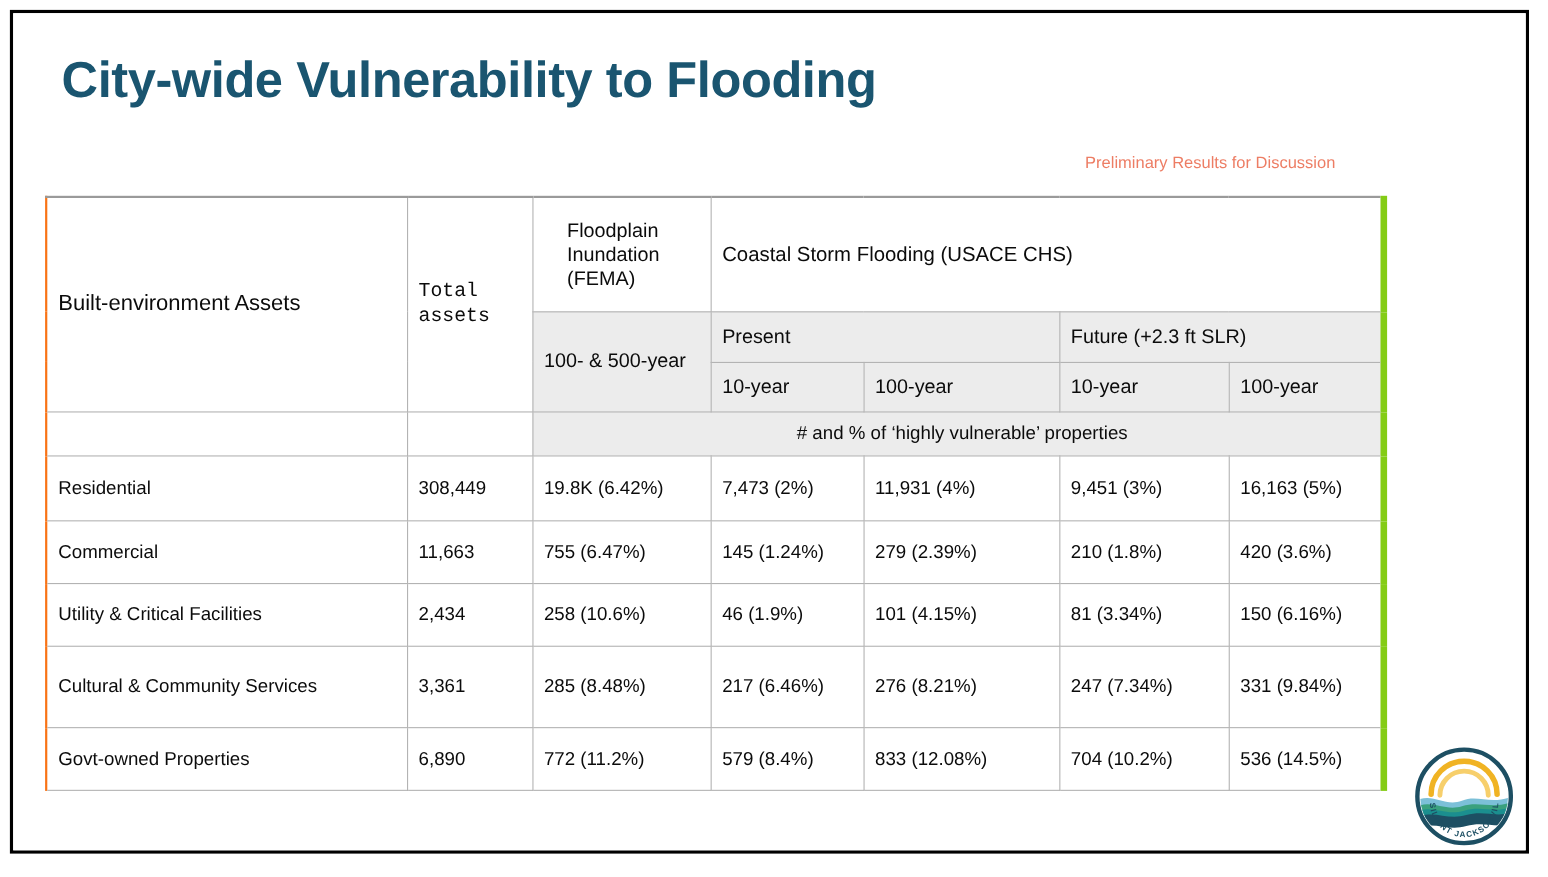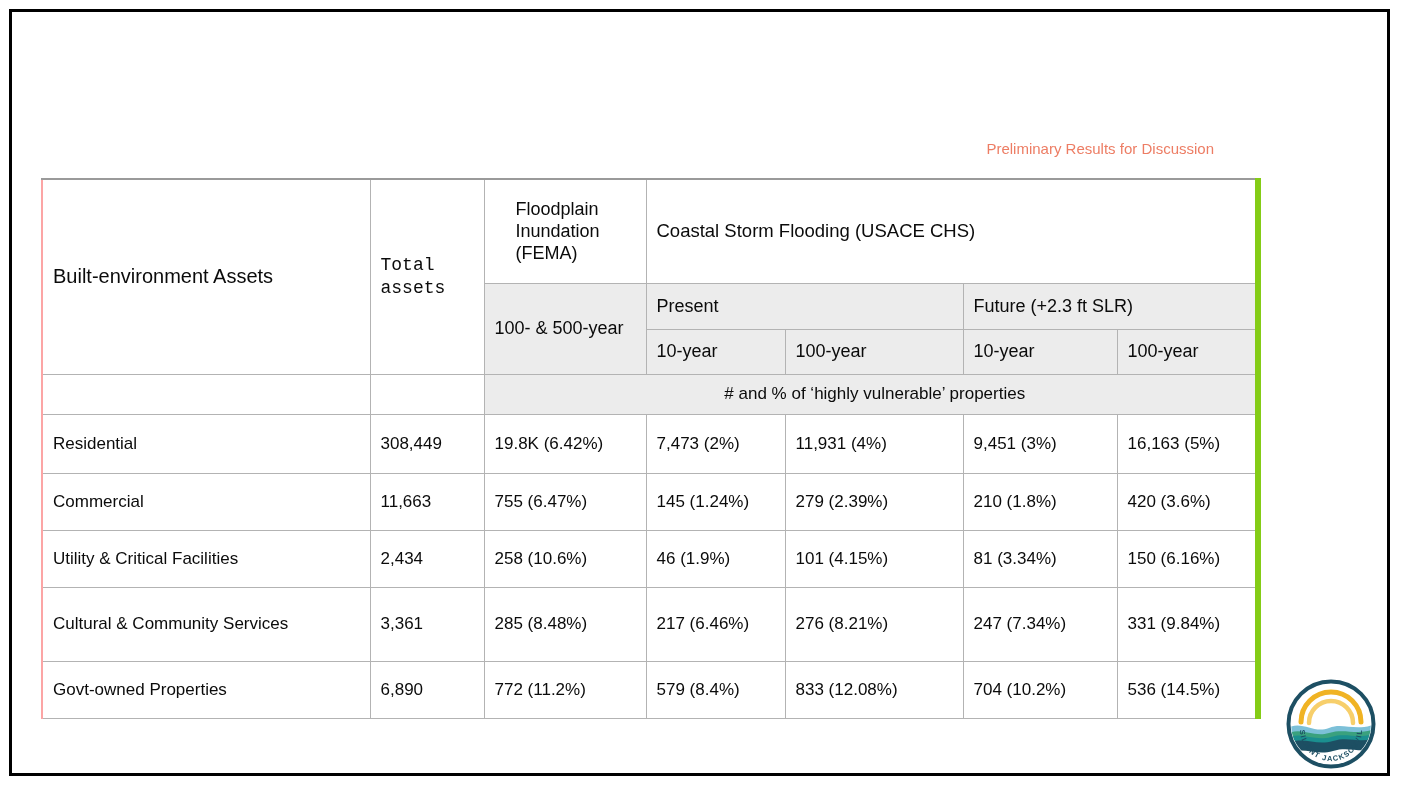--- a/index.html
+++ b/index.html
@@ -73,21 +73,21 @@
   .vuln-table td, .vuln-table th {
     border: 1px solid #b3b3b3;
     padding: 6px 10px;
     font-weight: normal;
     text-align: left;
     vertical-align: middle;
     line-height: 1.24;
     box-sizing: border-box;
   }
   .vuln-table .outer-top { border-top: 2px solid #9a9a9a; }
-  .vuln-table .outer-left { border-left: 2px solid #fca5a5; }
+  .vuln-table .outer-left { border-left: 2px solid #f97316; }
   .vuln-table .outer-right { border-right: 6px solid #84cc16; }
 
   
   .hdr-shade { background: #ececec; }
   .hdr-plain { background: #ffffff; }
   .hdr-bottom-strong { border-bottom: 2px solid #9a9a9a; }
 
   .corner-cell {
     vertical-align: bottom;
     font-size: 20px;
@@ -139,20 +139,21 @@
     height: 96px;
   }
   .logo-wrap svg { display: block; }
 </style>
 </head>
 <body>
 
 <div class="slide-frame">
   <div class="slide-inner">
 
+    <div class="slide-title">City-wide Vulnerability to Flooding</div>
 
     <div class="prelim-note">Preliminary Results for Discussion</div>
 
     <table class="vuln-table">
       <colgroup>
         <col style="width:328px">
         <col style="width:114px">
         <col style="width:162px">
         <col style="width:139px">
         <col style="width:178px">

